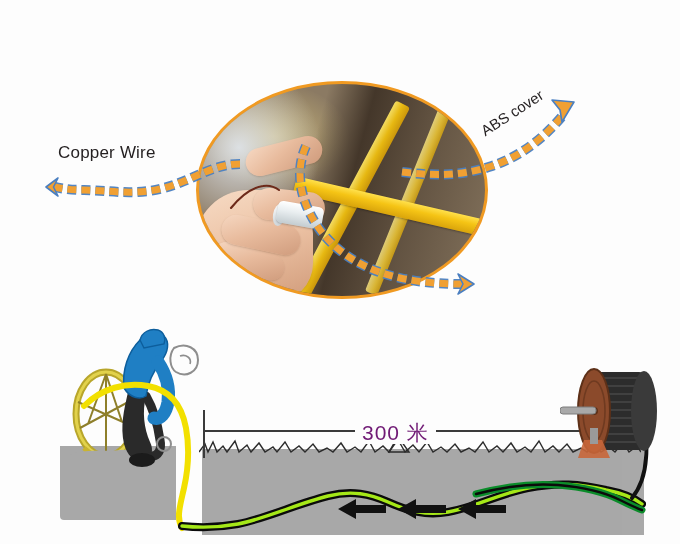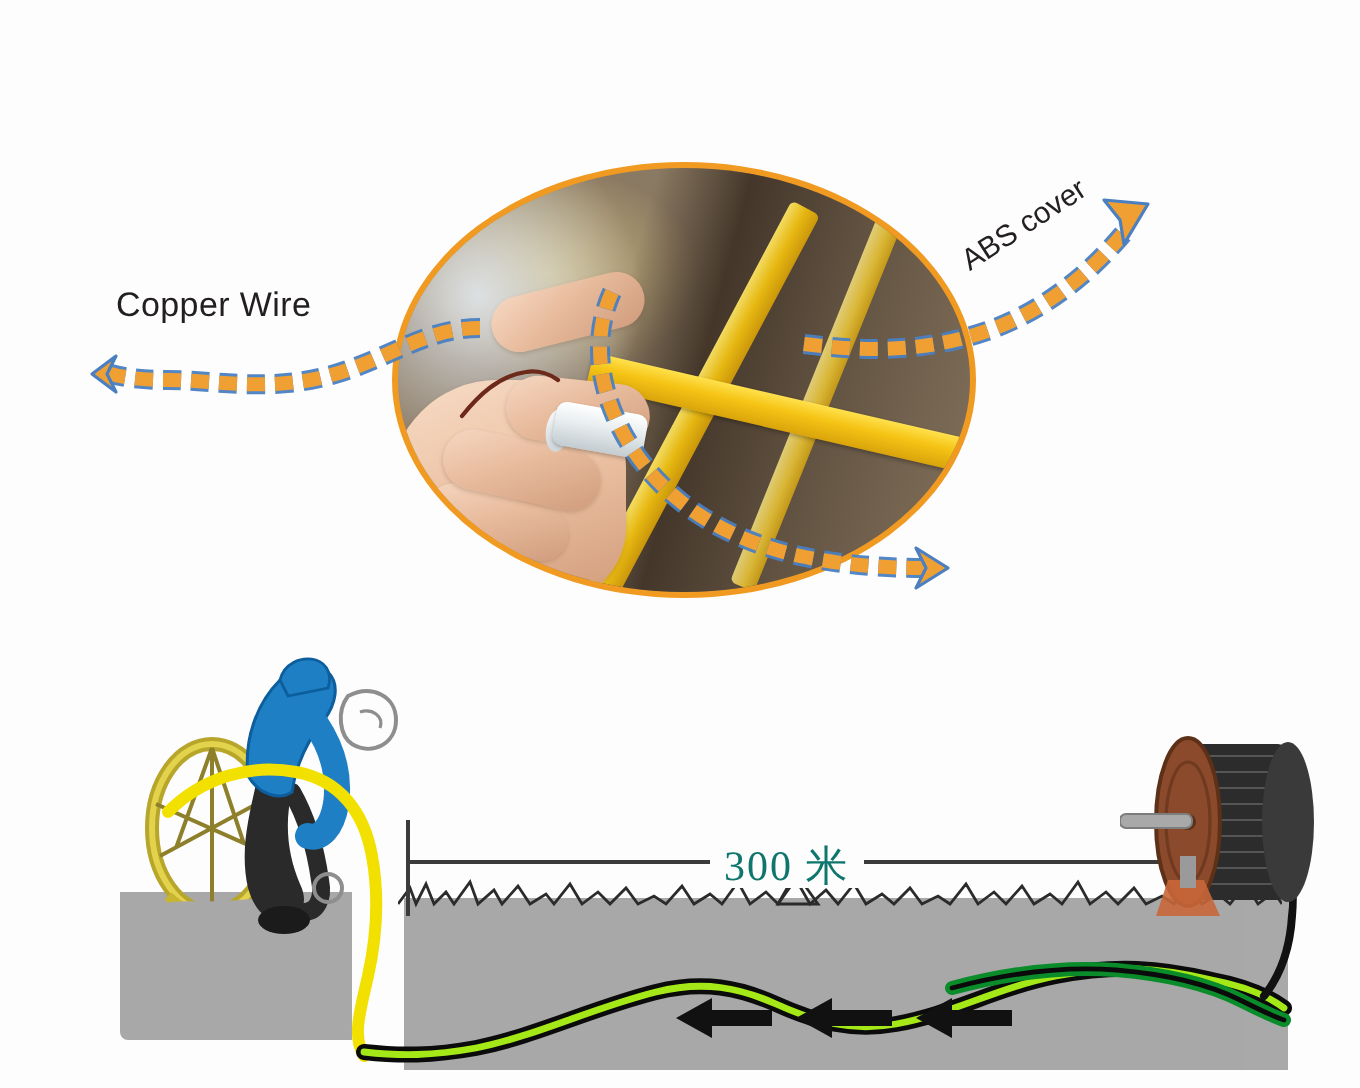--- a/index.html
+++ b/index.html
@@ -213,23 +213,23 @@
     position: absolute;
     left: 203px; top: 92px;
     width: 2px; height: 48px;
     background: #3b3b3b;
   }
   #measure-label {
     position: absolute;
     left: 355px; top: 104px;
     padding: 0 7px;
     background: #fdfdfd;
-    color: #0f766e;
+    color: #701a75;
     font-size: 21px;
-    font-family: Liberation Serif, serif;
+    font-family: Liberation Sans, sans-serif;
     letter-spacing: 1px;
     line-height: 22px;
   }
 
   
   #worker { position: absolute; left: 62px; top: 8px; width: 180px; height: 200px; }
 
   
   #cable-drum { position: absolute; left: 560px; top: 48px; width: 116px; height: 92px; }
 

